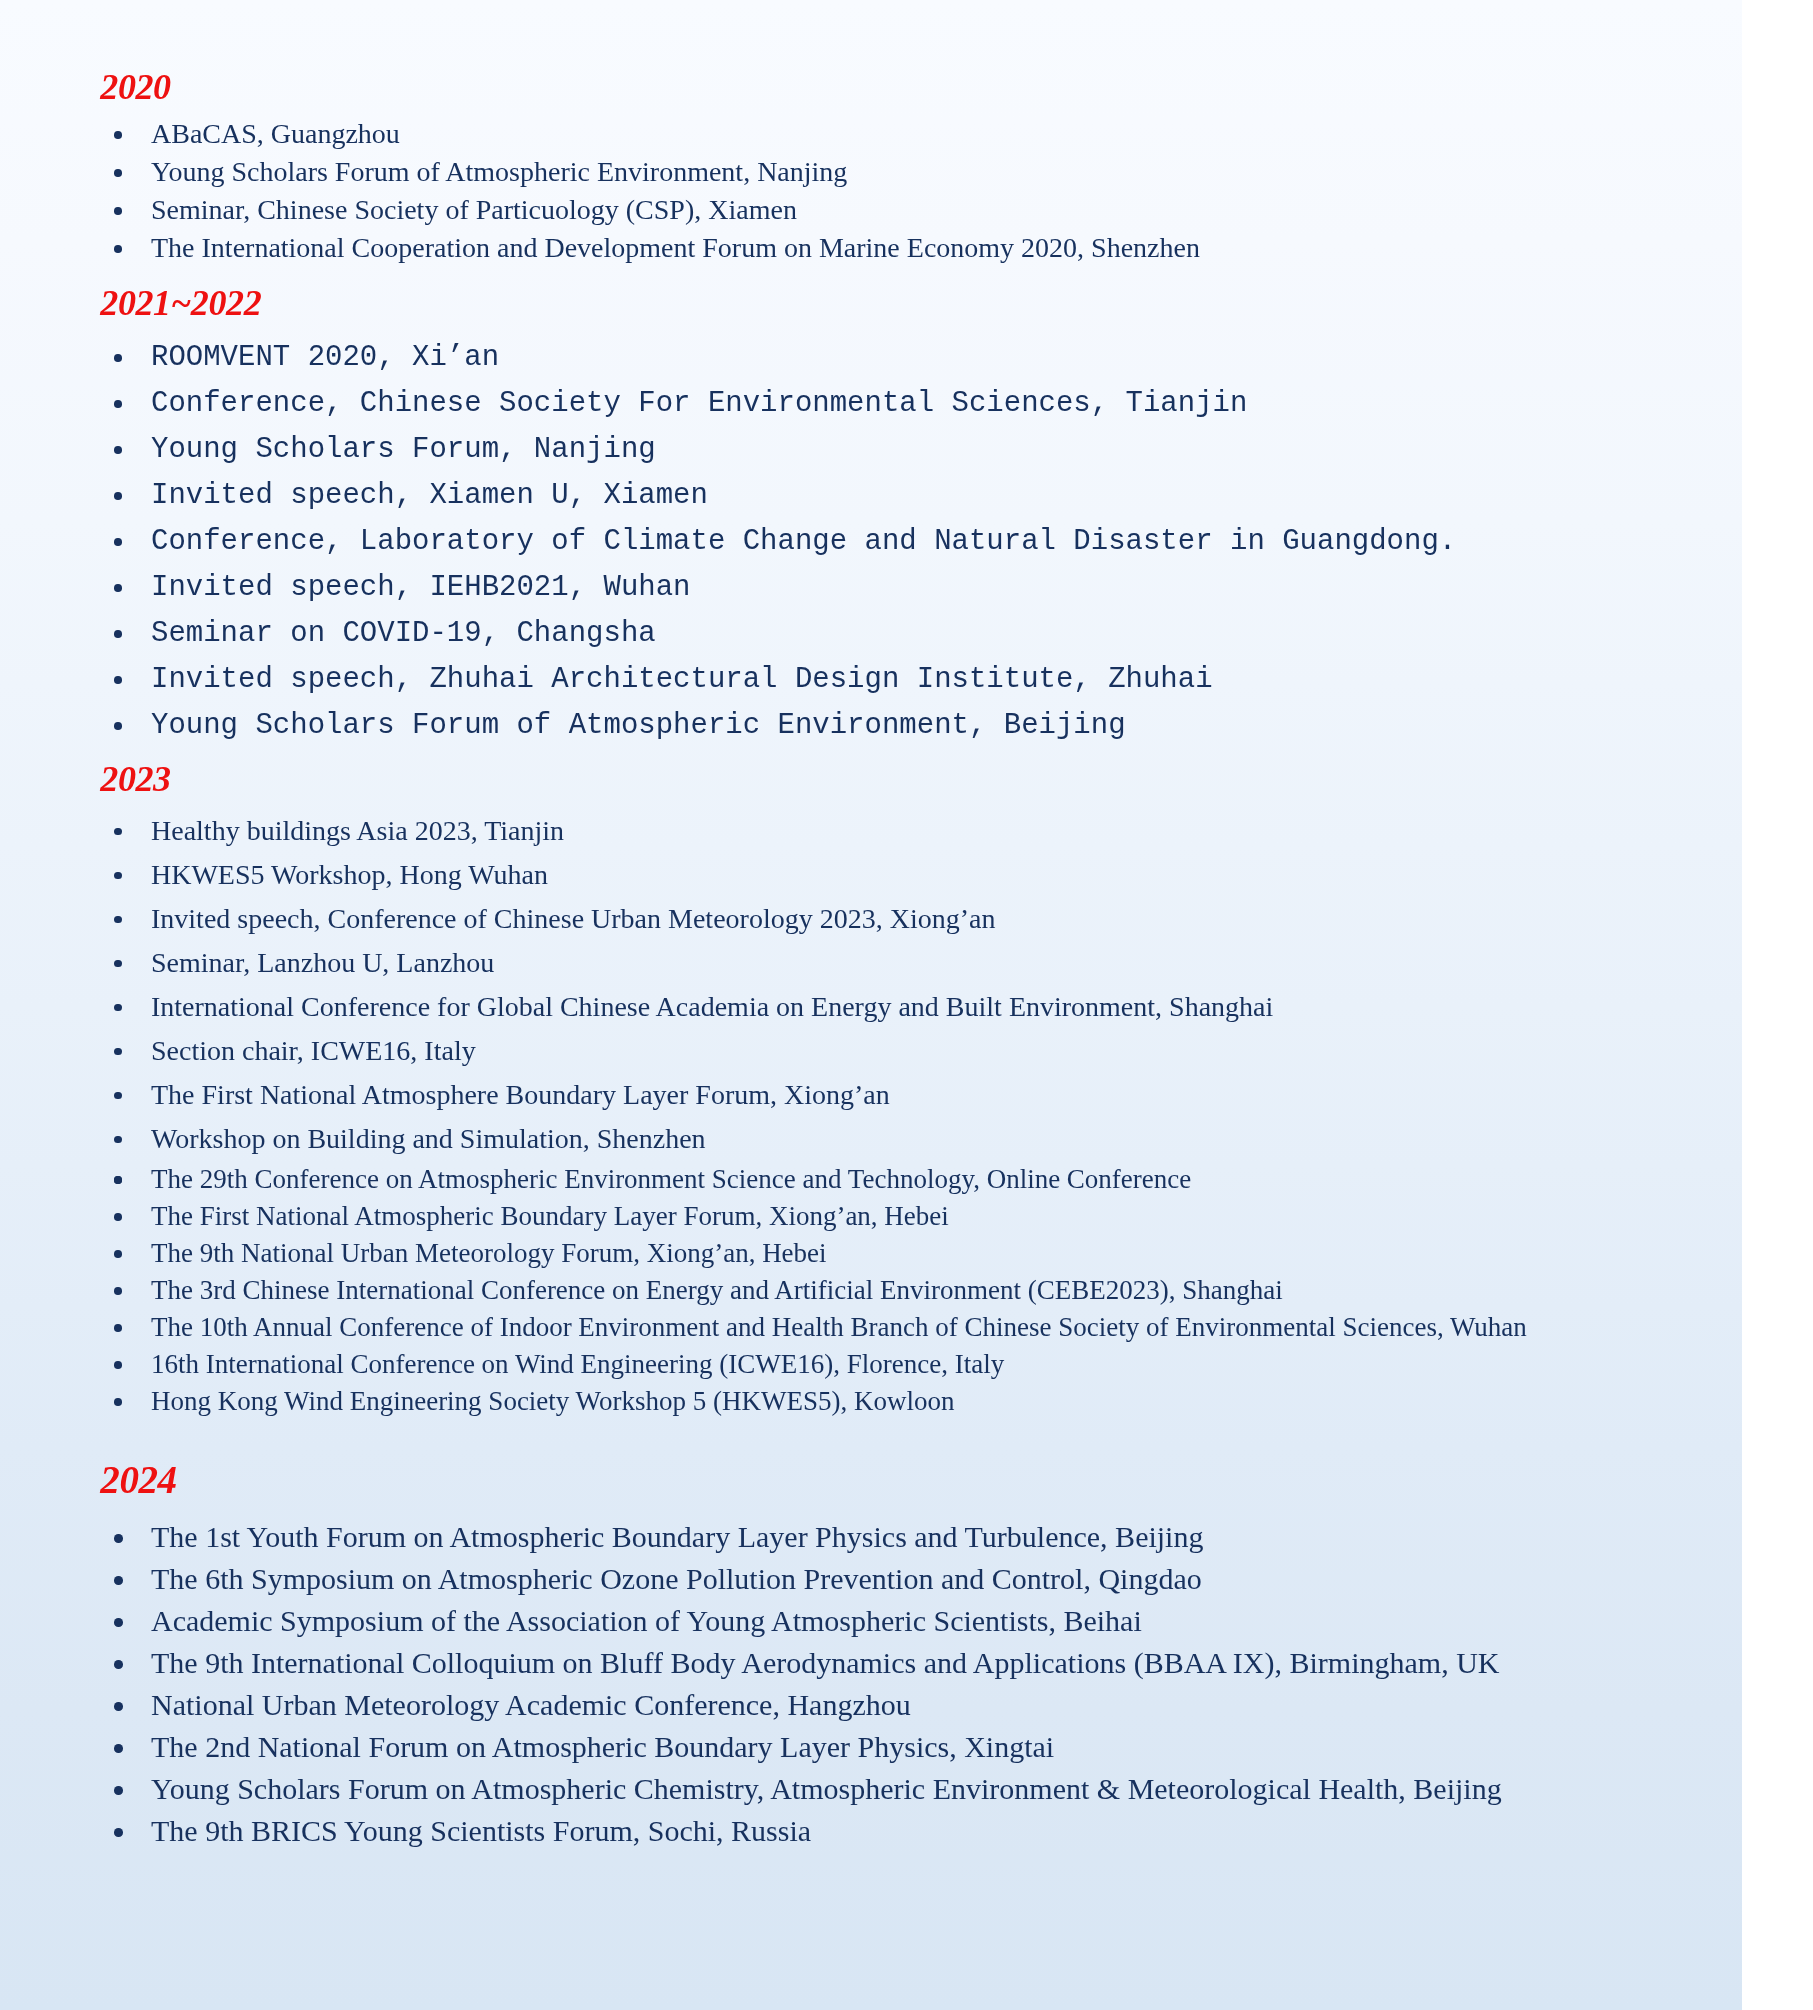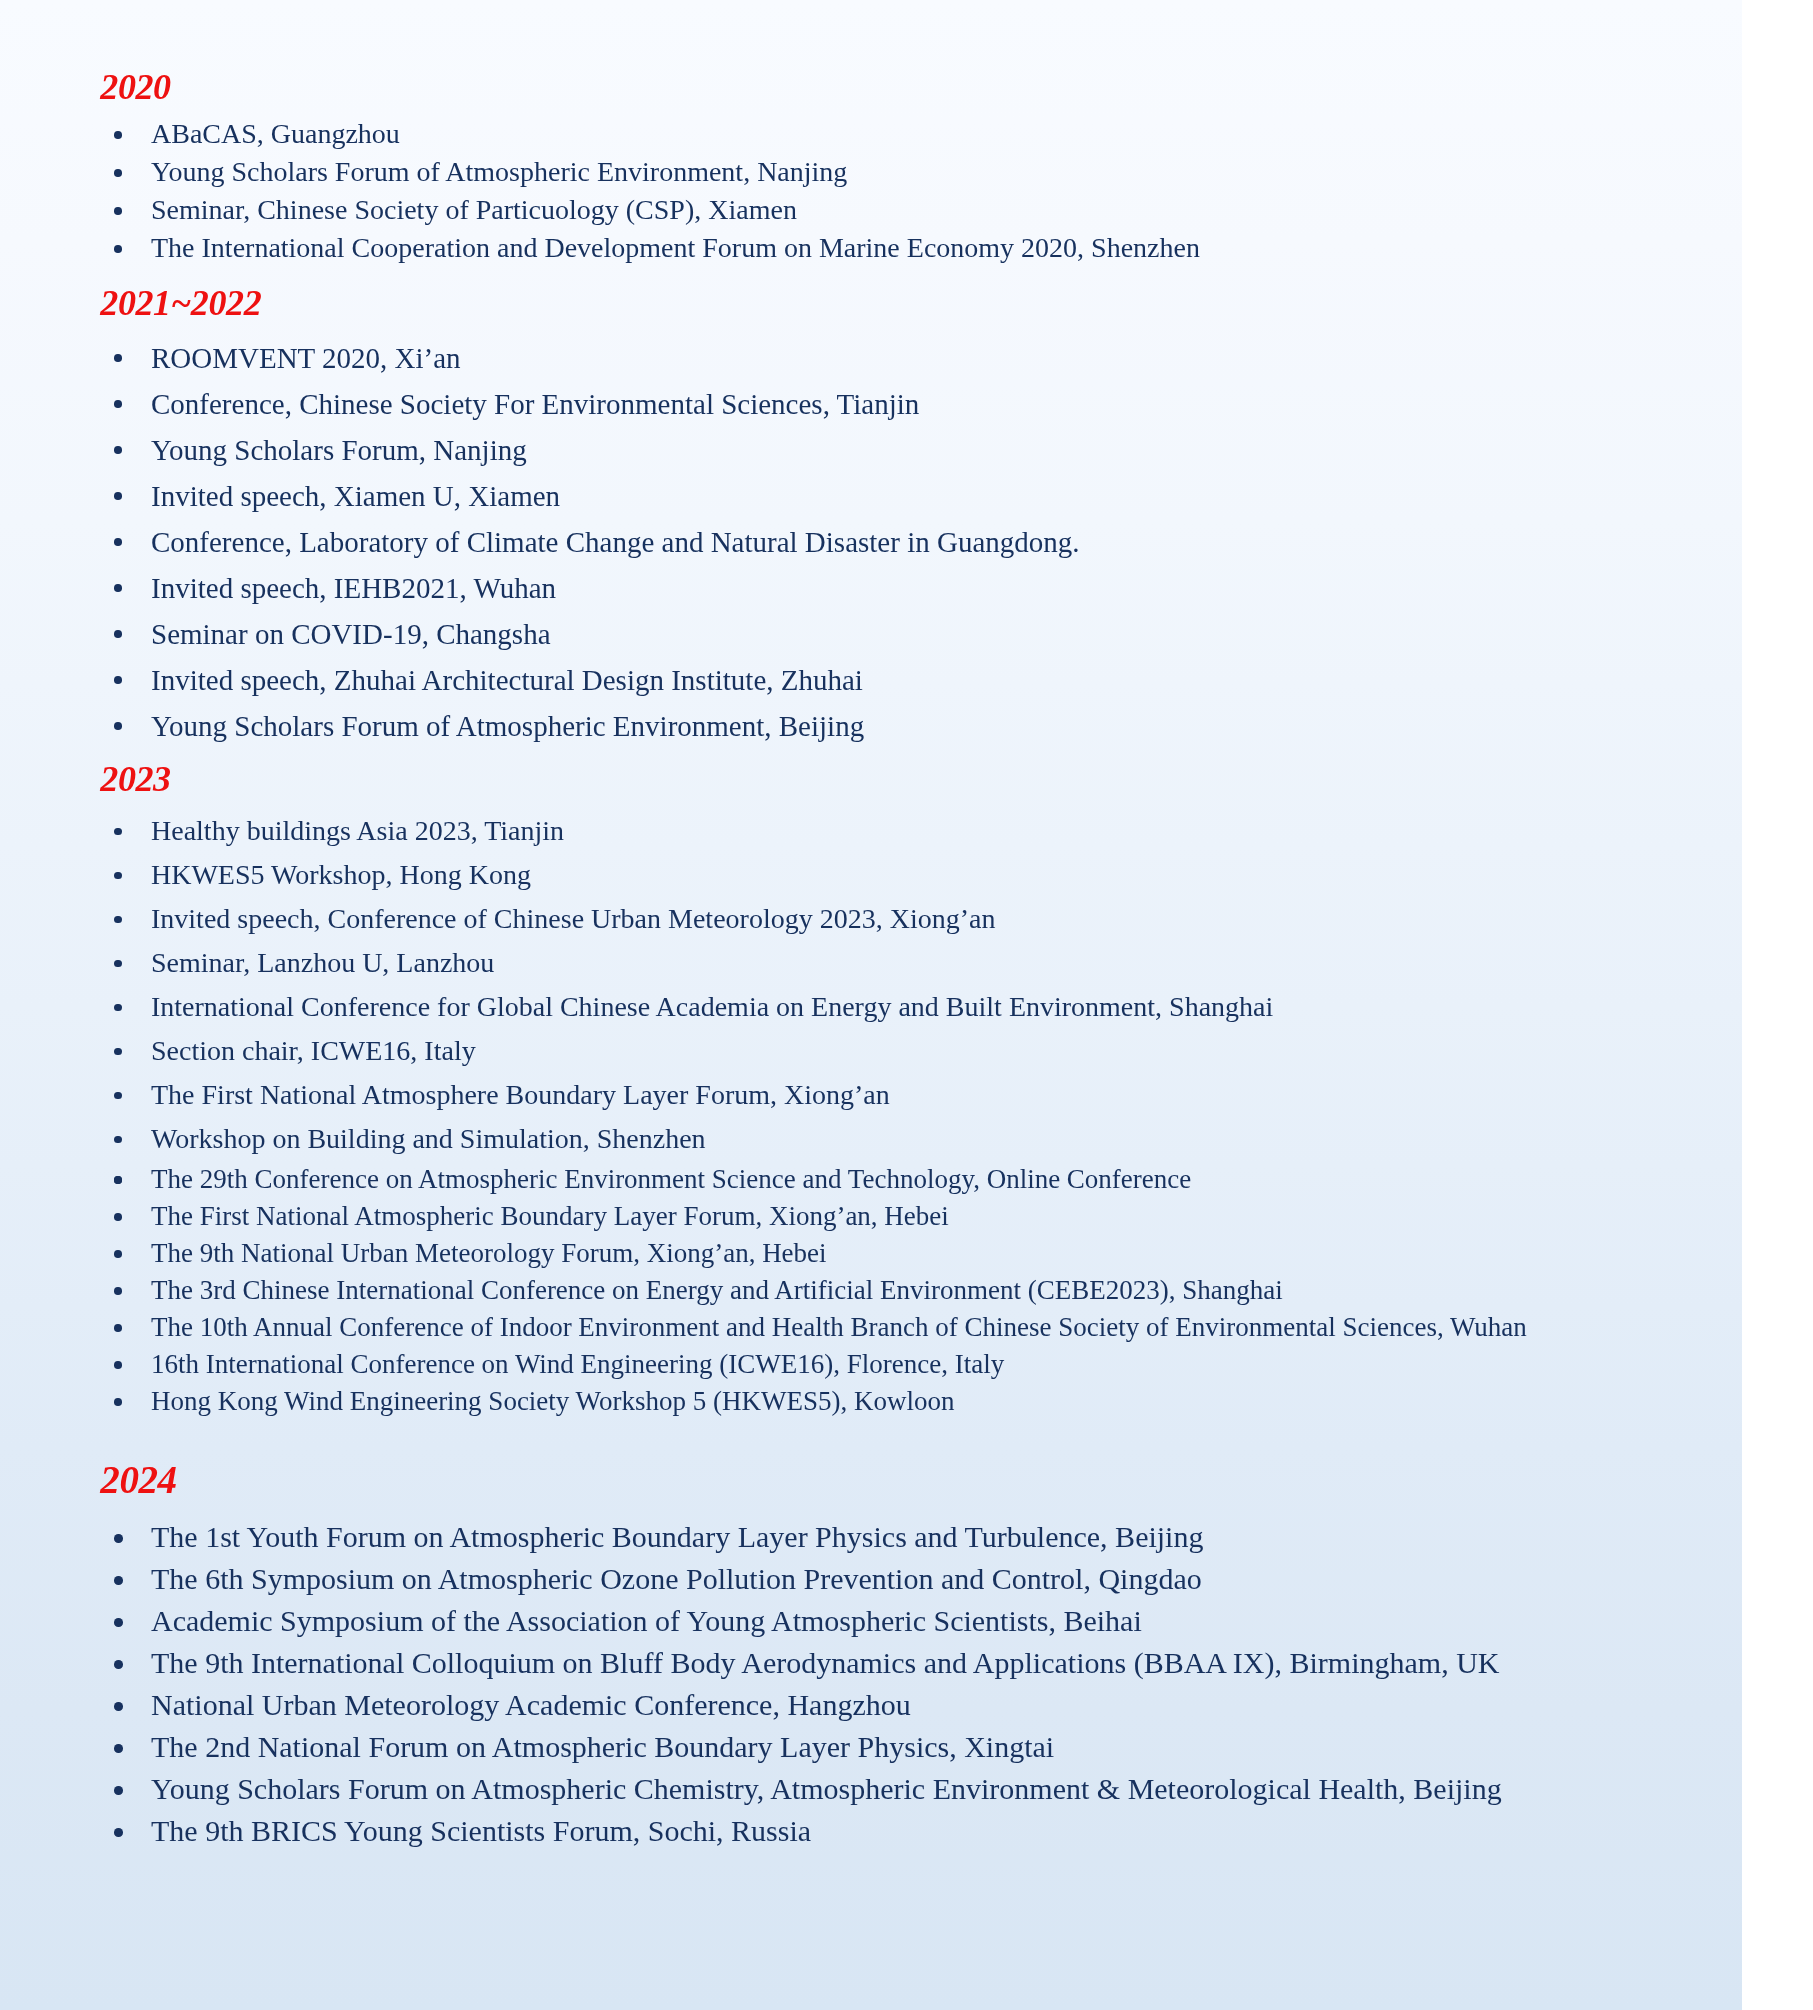--- a/index.html
+++ b/index.html
@@ -71,21 +71,21 @@
   #sec-2020 { position: absolute; left: 102px; top: 69px; width: 1610px; }
   #sec-2020 .year-head { font-size: 36px; margin-left: -1.7px; }
   #sec-2020 ul.bullets { margin-top: 10.2px; }
   #sec-2020 ul.bullets > li { font-size: 28px; line-height: 38px; }
   #sec-2020 ul.bullets > li .dot { top: 16px; width: 7.6px; height: 7.6px; }
 
   
   #sec-2021 { position: absolute; left: 102px; top: 285px; width: 1610px; }
   #sec-2021 .year-head { font-size: 36px; margin-left: -1.7px; }
   #sec-2021 ul.bullets { margin-top: 13.6px; }
-  #sec-2021 ul.bullets > li { font-size: 29px; line-height: 46px; }
+  #sec-2021 ul.bullets > li { font-size: 29px; line-height: 46px; font-family: Liberation Mono, monospace; }
   #sec-2021 ul.bullets > li .dot { top: 19.5px; width: 7.6px; height: 7.6px; }
 
   
   #sec-2023 { position: absolute; left: 102px; top: 761px; width: 1661px; }
   #sec-2023 .year-head { font-size: 36px; margin-left: -1.7px; font-family: Liberation Serif, serif; }
   #sec-2023 ul.bullets { margin-top: 12px; }
   #sec-2023 ul.bullets > li { font-size: 28px; line-height: 44px; }
   #sec-2023 ul.bullets > li .dot { top: 18.6px; width: 7.6px; height: 7.6px; }
   #sec-2023 ul.bullets > li.tight { line-height: 37px; font-size: 27px; }
   #sec-2023 ul.bullets > li.tight .dot { top: 15.3px; }
@@ -171,21 +171,21 @@
 
     <div id="sec-2023">
       <div class="year-head">2023</div>
       <ul class="bullets">
         <li>
           <span class="dot"></span>
           <span>Healthy buildings Asia 2023, Tianjin</span>
         </li>
         <li>
           <span class="dot"></span>
-          <span>HKWES5 Workshop, Hong Kong</span>
+          <span>HKWES5 Workshop, Hong Wuhan</span>
         </li>
         <li>
           <span class="dot"></span>
           <span>Invited speech, Conference of Chinese Urban Meteorology 2023, Xiong’an</span>
         </li>
         <li>
           <span class="dot"></span>
           <span>Seminar, Lanzhou U, Lanzhou</span>
         </li>
         <li>

